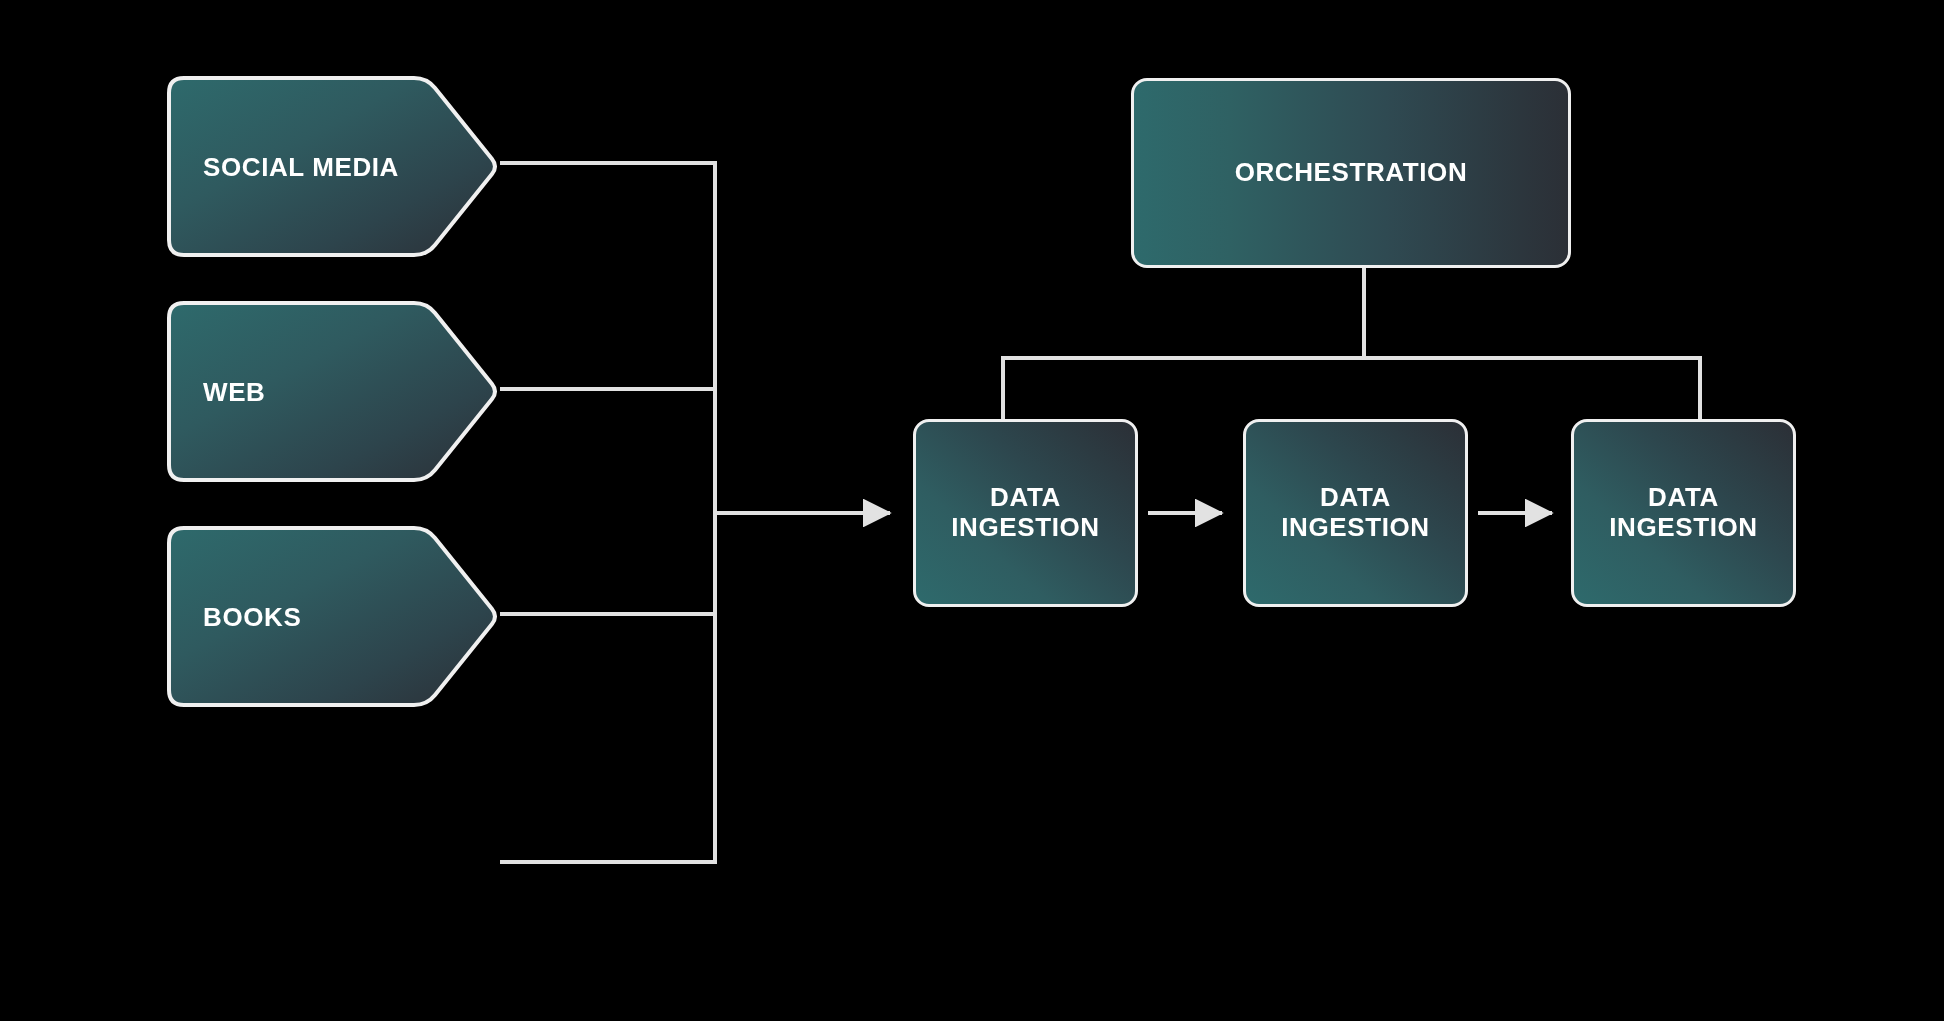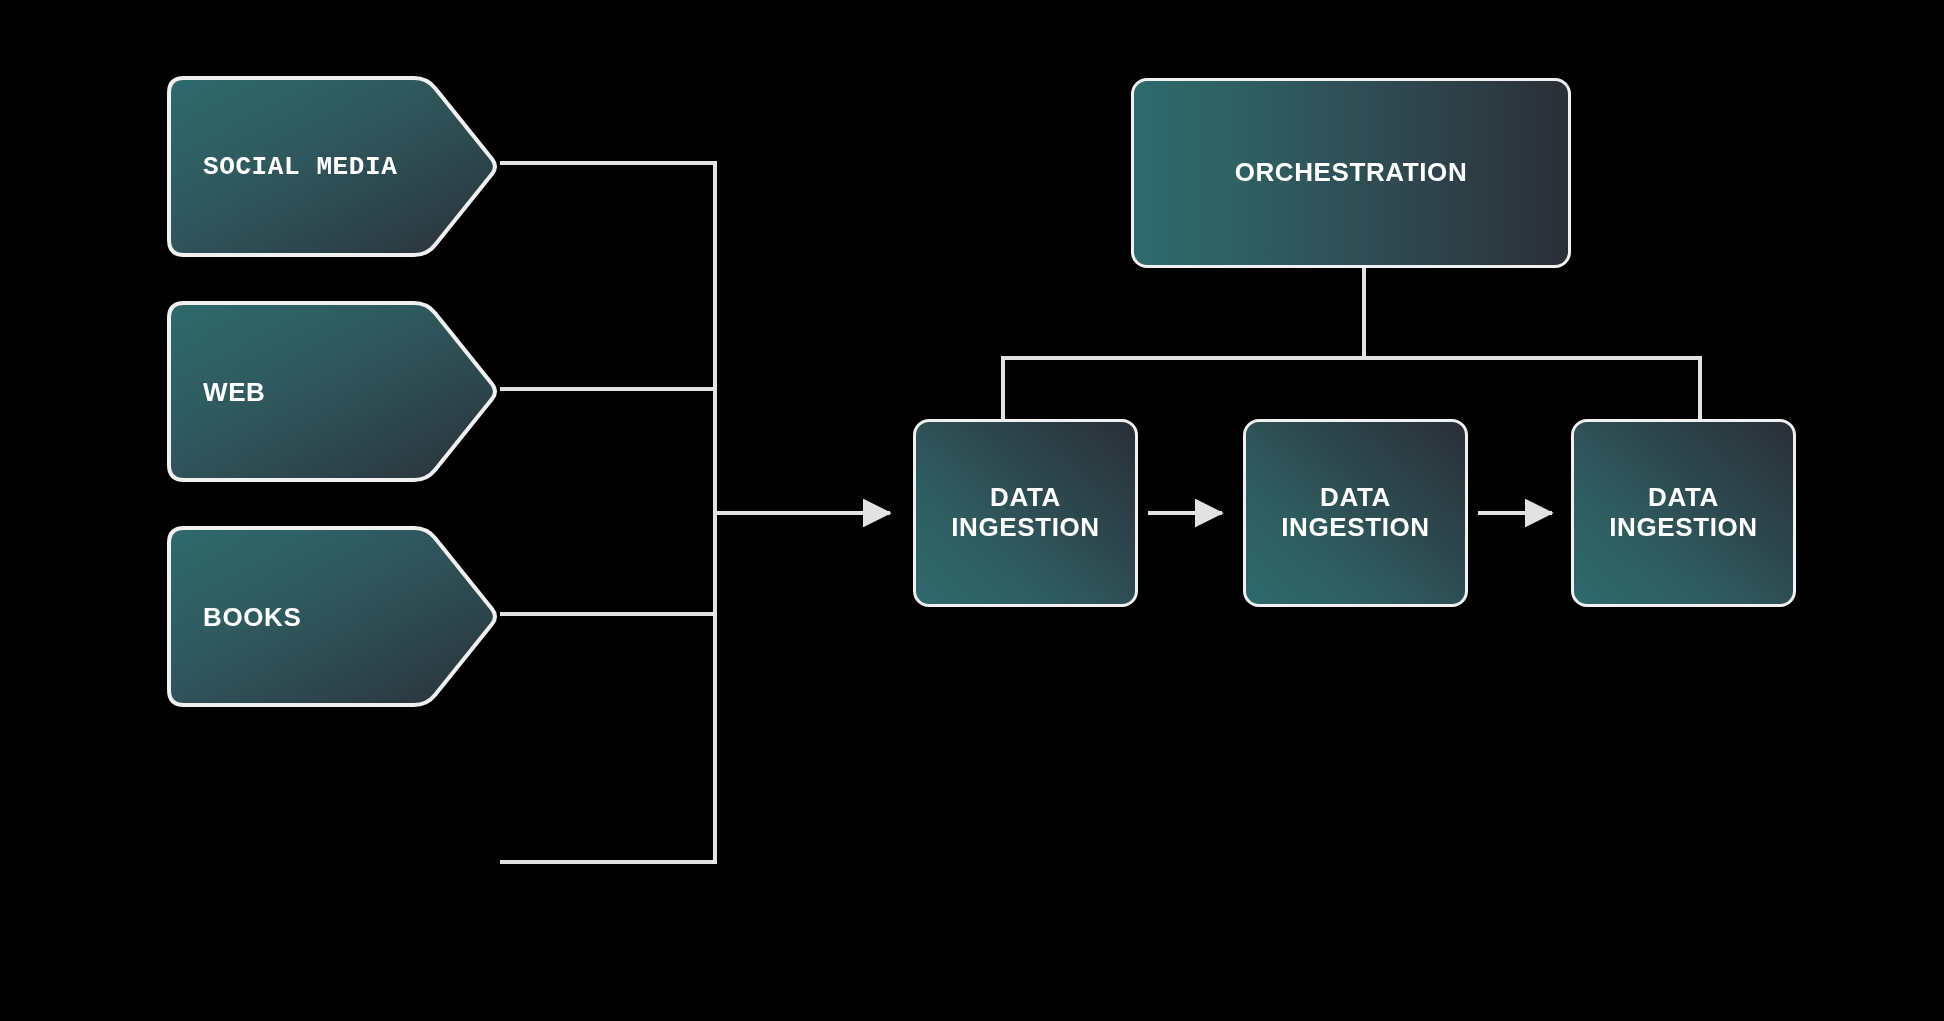--- a/index.html
+++ b/index.html
@@ -119,21 +119,21 @@
     </g>
 
     <g>
       <path d="M 1364 268 L 1364 358" fill="none" stroke="#e2e2e2" stroke-width="4"></path>
       <path d="M 1003 358 L 1700 358" fill="none" stroke="#e2e2e2" stroke-width="4"></path>
       <path d="M 1003 356 L 1003 419" fill="none" stroke="#e2e2e2" stroke-width="4"></path>
       <path d="M 1700 356 L 1700 419" fill="none" stroke="#e2e2e2" stroke-width="4"></path>
     </g>
   </svg>
 
-  <div class="source-node" style="left:155px; top:75px;font-family:Liberation Mono, monospace;">
+  <div class="source-node" style="left:155px; top:75px;">
     <svg class="pent-shape" viewBox="0 0 345 183" preserveAspectRatio="none">
       <defs>
         <linearGradient id="gradSrc1" x1="0" y1="0" x2="1" y2="1">
           <stop offset="0%" stop-color="#2e6a6c"></stop>
           <stop offset="38%" stop-color="#2f5a5f"></stop>
           <stop offset="72%" stop-color="#2d444c"></stop>
           <stop offset="100%" stop-color="#2b2f36"></stop>
         </linearGradient>
       </defs>
       <path d="M 14 18 Q 14 3 29 3 L 259 3 Q 272 3 280 13 L 337 84 Q 343 91.5 337 99 L 280 170 Q 272 180 259 180 L 29 180 Q 14 180 14 165 Z" fill="url(#gradSrc1)" stroke="#f0f0f0" stroke-width="4"></path>

